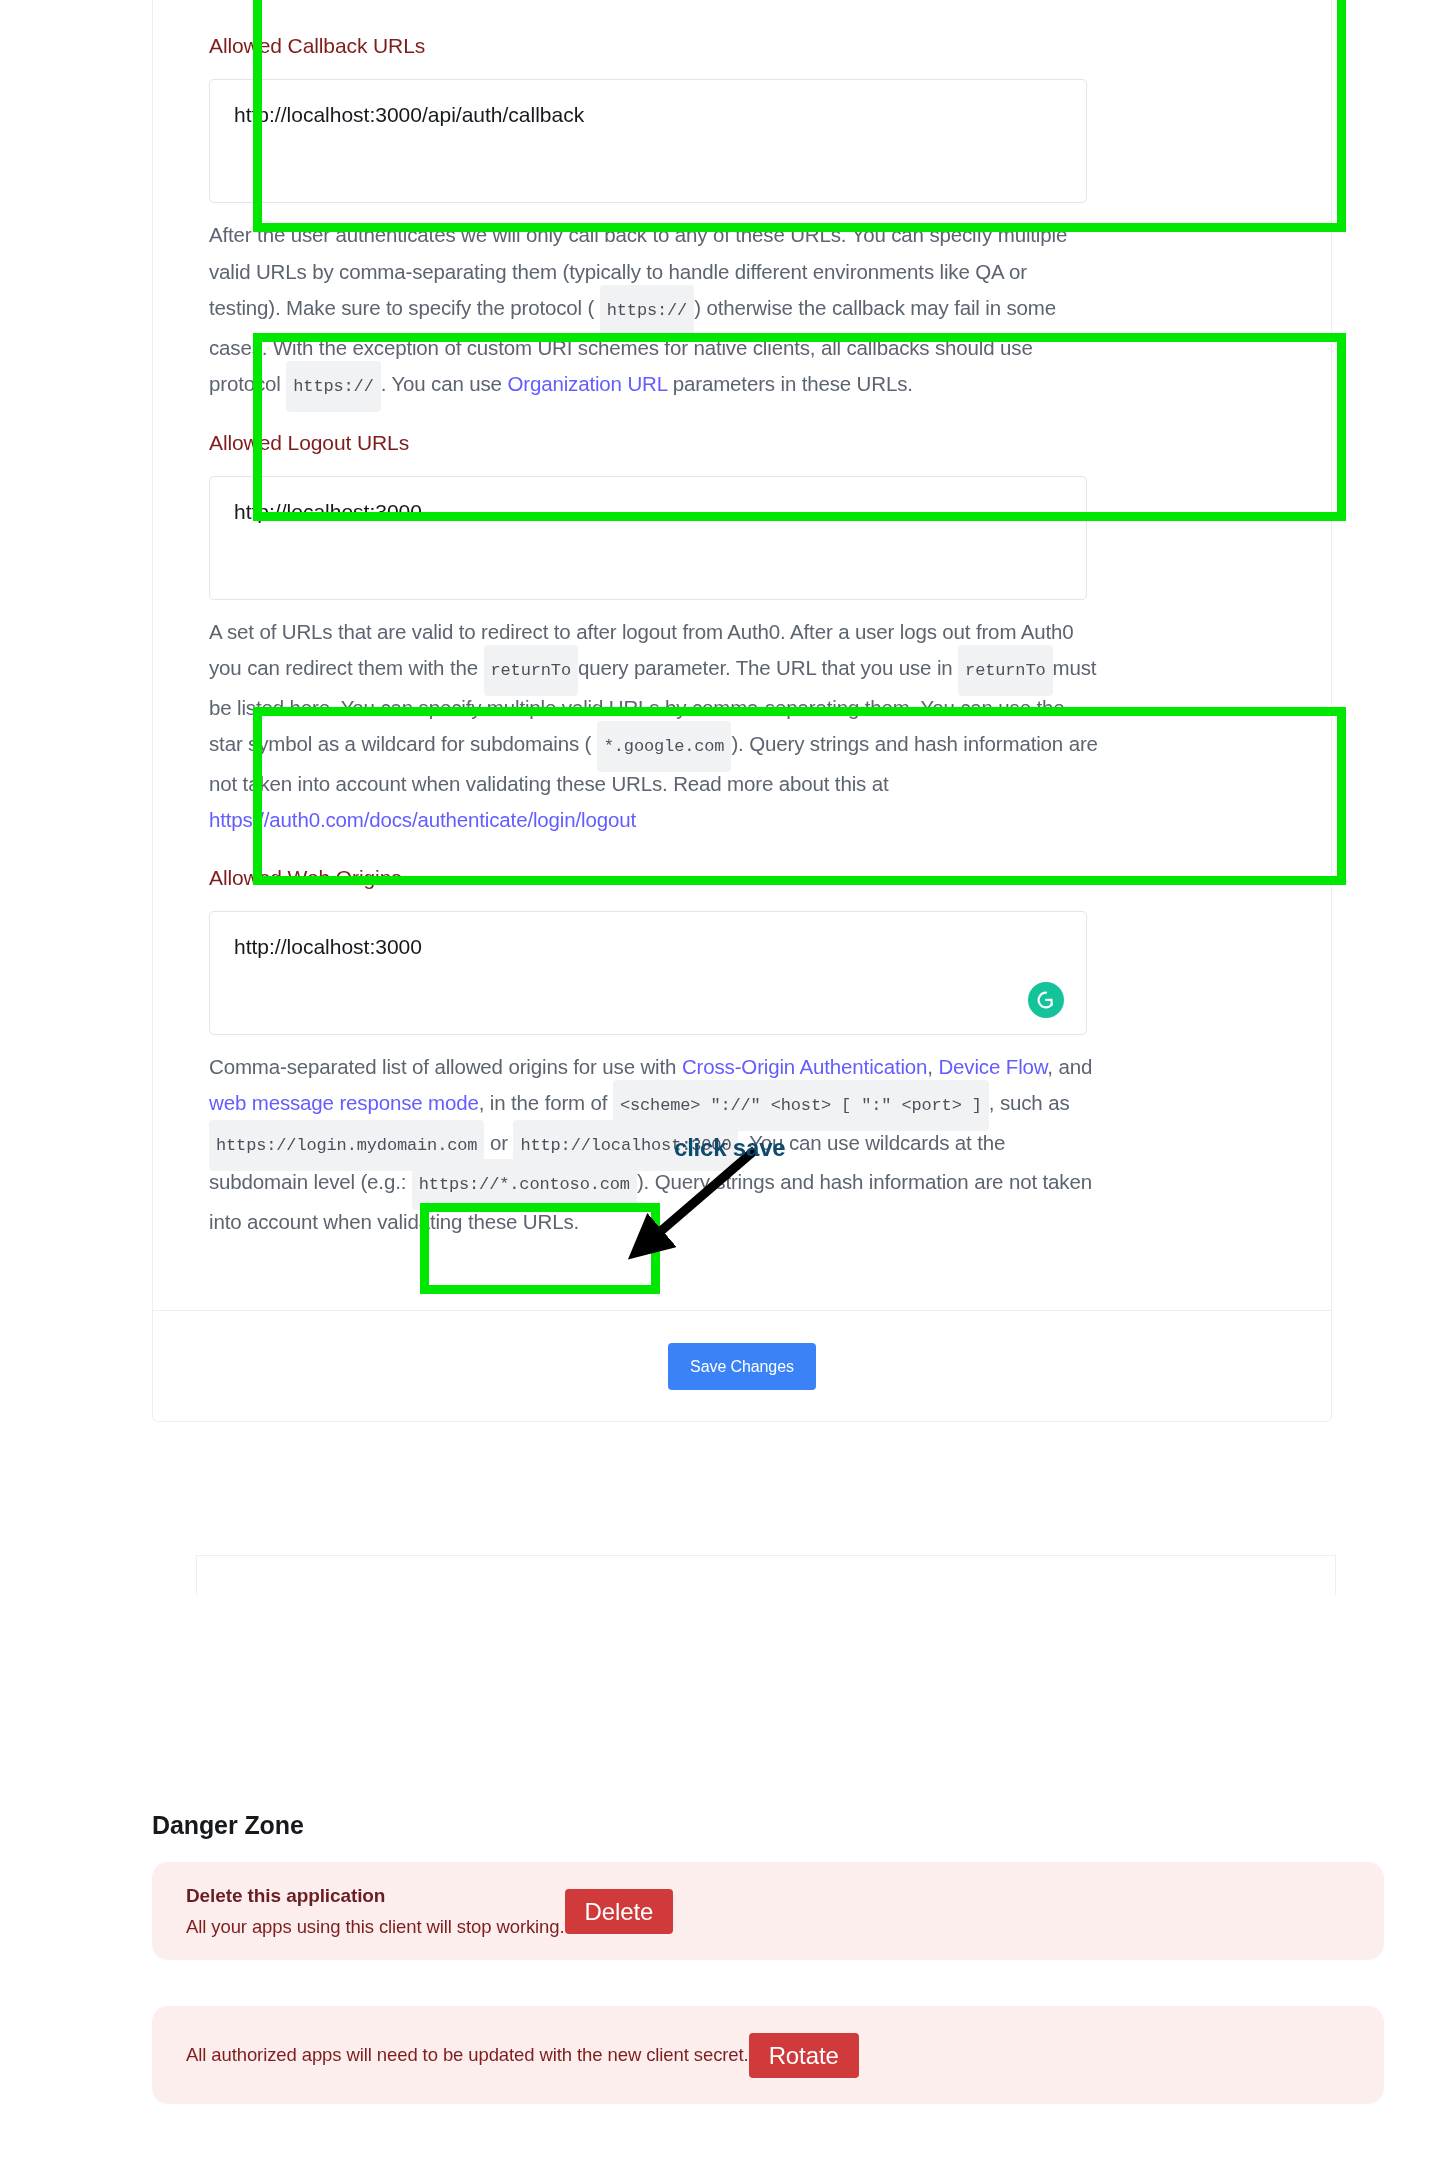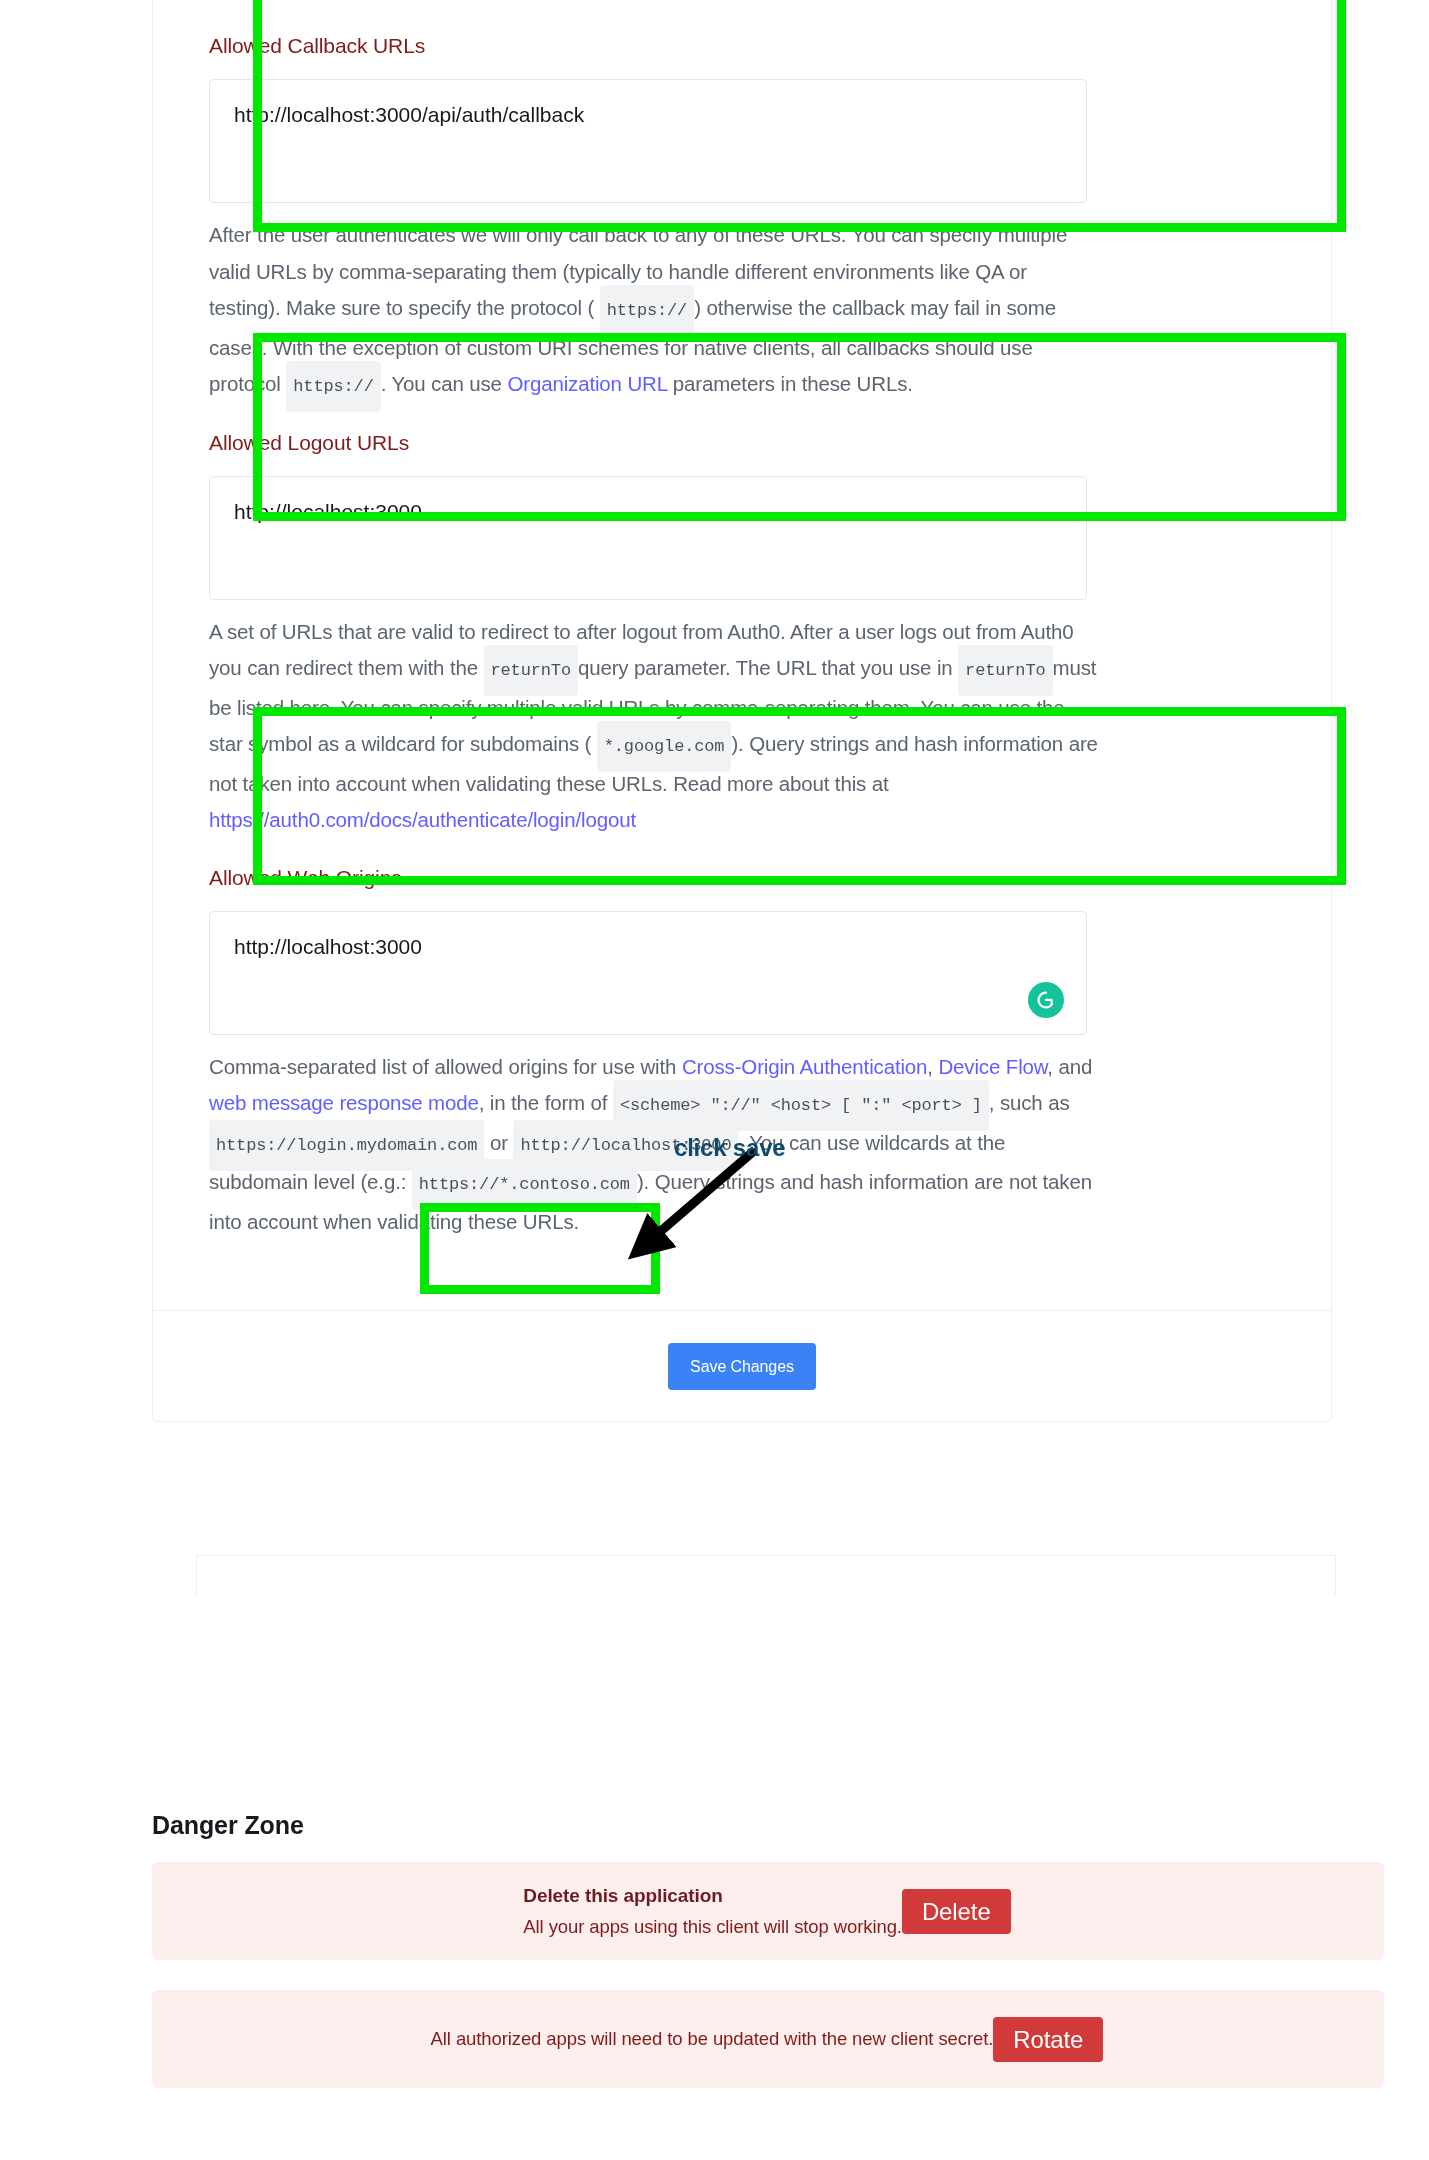--- a/index.html
+++ b/index.html
@@ -144,26 +144,26 @@
   .danger-title {
     font-size: 25px;
     line-height: 26px;
     font-weight: bold;
     color: #16191d;
     margin: 0 0 24px 0;
     letter-spacing: -0.1px;
   }
   .danger-item {
     background: #fdeeee;
-    border-radius: 6px;
+    border-radius: 16px;
     height: 98px;
-    margin-bottom: 30px;
+    margin-bottom: 46px;
     display: flex;
     align-items: center;
-    justify-content: center;
+    justify-content: flex-start;
     padding: 0 36px 0 34px;
     box-sizing: border-box;
   }
   .danger-text { display: flex; flex-direction: column; gap: 9px; }
   .danger-item-title {
     font-size: 19px;
     line-height: 22px;
     font-weight: bold;
     color: #6b1e22;
     letter-spacing: -0.1px;

